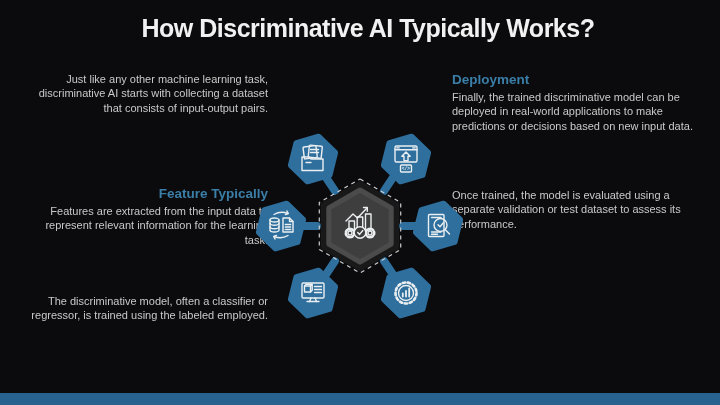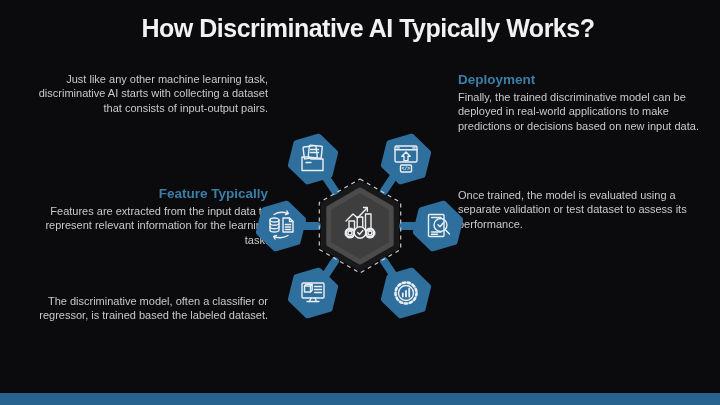--- a/index.html
+++ b/index.html
@@ -17,21 +17,21 @@
   .step{position:absolute;}
   .step h2{
     margin:0 0 3px 0;font-size:13.5px;font-weight:700;
     color:var(--heading-blue,#3b7ea8);letter-spacing:0;
   }
   .step p{
     margin:0;font-size:11px;line-height:1.3;
     color:var(--body-text,#c9c9c9);
   }
   .step.left{left:28px;width:240px;text-align:right;}
-  .step.right{left:452px;width:252px;text-align:left;margin-left:6px;}
+  .step.right{left:452px;width:252px;text-align:left;}
   .diagram{position:absolute;left:245px;top:112px;width:230px;height:230px;}
   .hex-blue{fill:var(--accent-blue,#2e6f9d);stroke:var(--accent-blue,#2e6f9d);stroke-width:6;stroke-linejoin:round;}
   .stem{stroke:var(--accent-blue,#2e6f9d);stroke-width:8;stroke-linecap:round;}
   .hex-ring{fill:var(--ring-hex,#19191a);stroke:var(--ring-hex,#19191a);stroke-width:4;stroke-linejoin:round;}
   .hex-dashed{fill:none;stroke:#c9cdd1;stroke-width:1.2;stroke-dasharray:4 4;stroke-linejoin:round;}
   .hex-center{fill:var(--center-hex,#3e3e3e);stroke:var(--center-hex-border,#4b4b4b);stroke-width:5;stroke-linejoin:round;}
   .icon{stroke:#eceff1;stroke-width:1.4;fill:none;stroke-linecap:round;stroke-linejoin:round;}
   .icon .thick{stroke-width:2.6;}
   .icon .bar{stroke-width:1.8;}
   .icon text{stroke:none;fill:#eceff1;font-family:"Liberation Mono",monospace;font-size:4.6px;font-weight:700;}
@@ -43,21 +43,21 @@
 <h1 class="title">How Discriminative AI Typically Works?</h1>
 
 <div class="step left" style="top:72px">
   <p>Just like any other machine learning task, discriminative AI starts with collecting a dataset that consists of input-output pairs.</p>
 </div>
 <div class="step left" style="top:186px">
   <h2>Feature Typically</h2>
   <p>Features are extracted from the input data to represent relevant information for the learning task.</p>
 </div>
 <div class="step left" style="top:294px">
-  <p>The discriminative model, often a classifier or regressor, is trained based the labeled dataset.</p>
+  <p>The discriminative model, often a classifier or regressor, is trained using the labeled employed.</p>
 </div>
 
 <div class="step right" style="top:72px">
   <h2>Deployment</h2>
   <p>Finally, the trained discriminative model can be deployed in real-world applications to make predictions or decisions based on new input data.</p>
 </div>
 <div class="step right" style="top:188px">
   <p>Once trained, the model is evaluated using a separate validation or test dataset to assess its performance.</p>
 </div>
 <div class="step right" style="top:294px">

